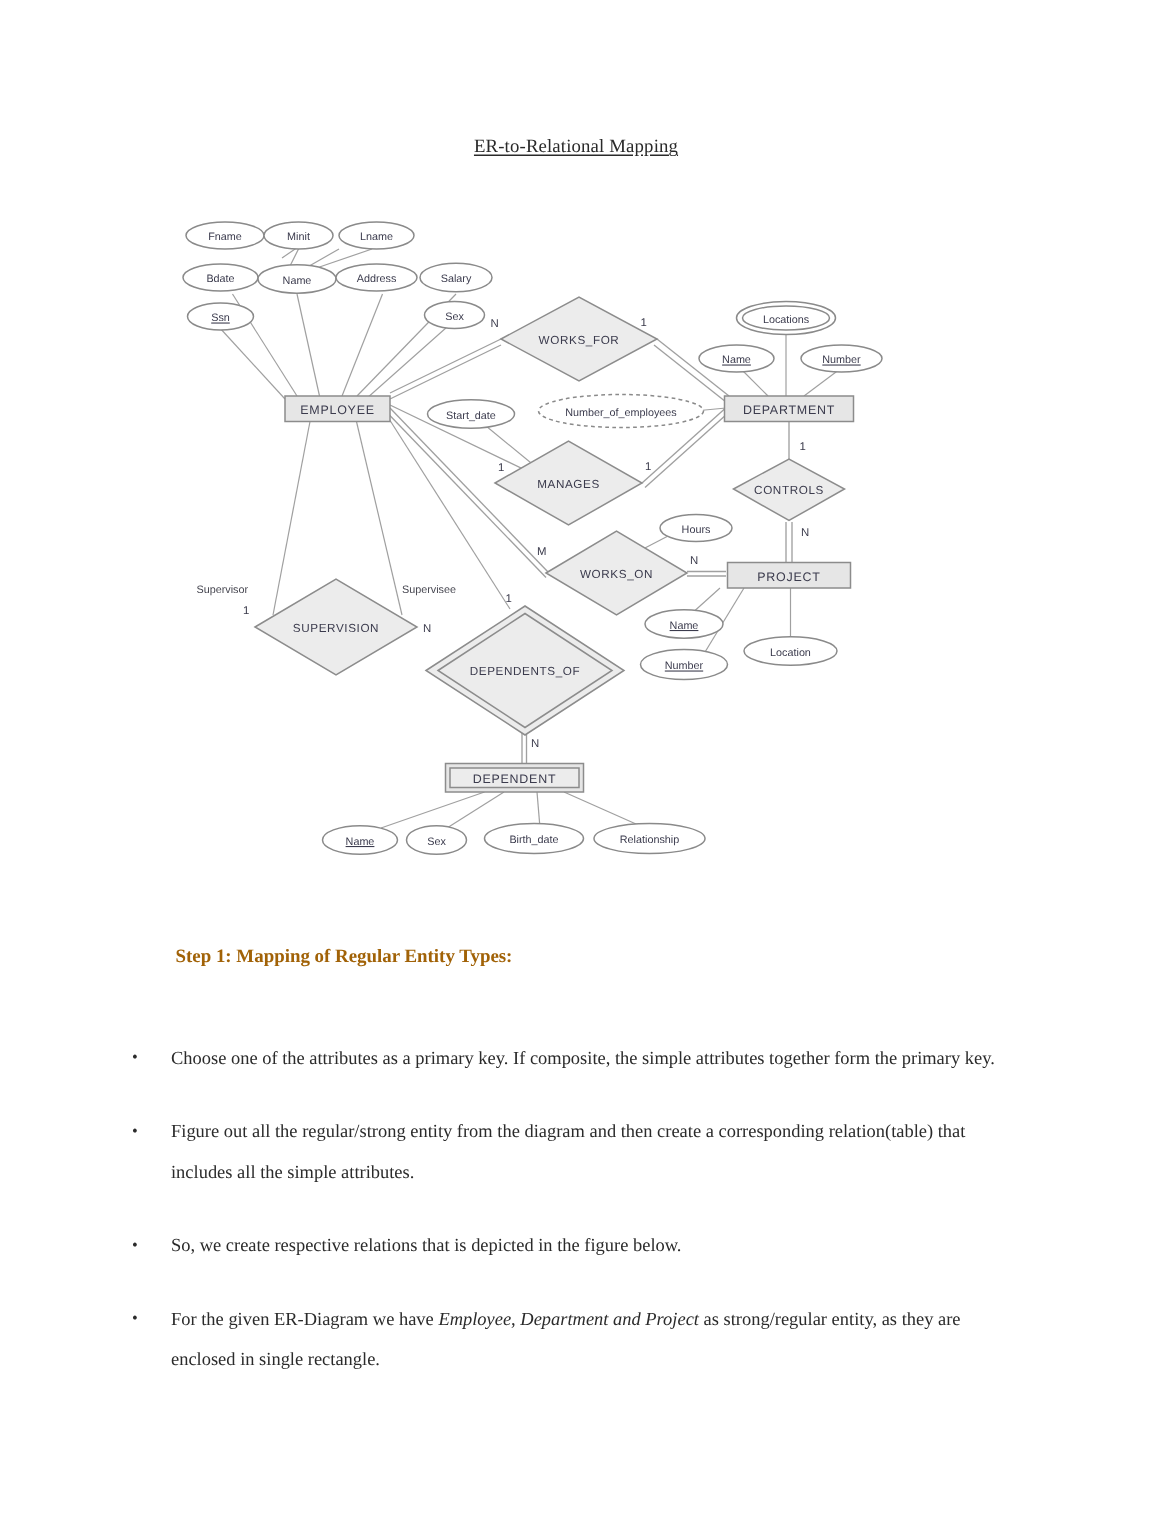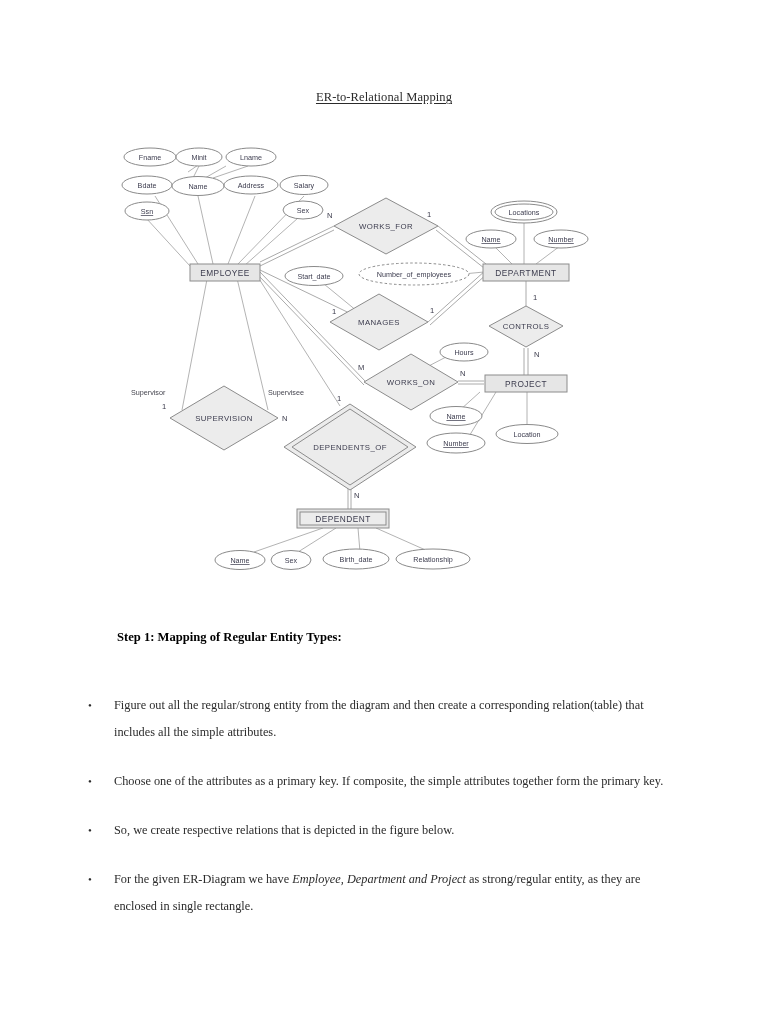--- a/index.html
+++ b/index.html
@@ -51,21 +51,21 @@
     display: block;
   }
   
   .step-heading {
     position: absolute;
     left: 117px;
     top: 630px;
     font-family: "Liberation Serif", serif;
     font-weight: bold;
     font-size: 12.6px;
-    color: #000000;
+    color: #a16207;
   }
   .bullet-list {
     position: absolute;
     left: 84px;
     top: 692px;
     width: 600px;
   }
   .bullet-item {
     position: relative;
     padding-left: 30px;
@@ -340,24 +340,24 @@
         <text class="role" x="23" y="257">Supervisor</text>
         <text class="role" x="160" y="257">Supervisee</text>
       </g>
     </svg>
   </div>
 
   <div class="step-heading">Step 1: Mapping of Regular Entity Types:</div>
 
   <div class="bullet-list">
     <div class="bullet-item">
-      <span>Figure out all the regular/strong entity from the diagram and then create a corresponding relation(table) that includes all the simple attributes.</span>
+      <span>Choose one of the attributes as a primary key. If composite, the simple attributes together form the primary key.</span>
     </div>
     <div class="bullet-item">
-      <span>Choose one of the attributes as a primary key. If composite, the simple attributes together form the primary key.</span>
+      <span>Figure out all the regular/strong entity from the diagram and then create a corresponding relation(table) that includes all the simple attributes.</span>
     </div>
     <div class="bullet-item">
       <span>So, we create respective relations that is depicted in the figure below.</span>
     </div>
     <div class="bullet-item">
       <span>For the given ER-Diagram we have </span><i>Employee, Department and Project</i><span> as strong/regular entity, as they are enclosed in single rectangle.</span>
     </div>
   </div>
 
 </div>

